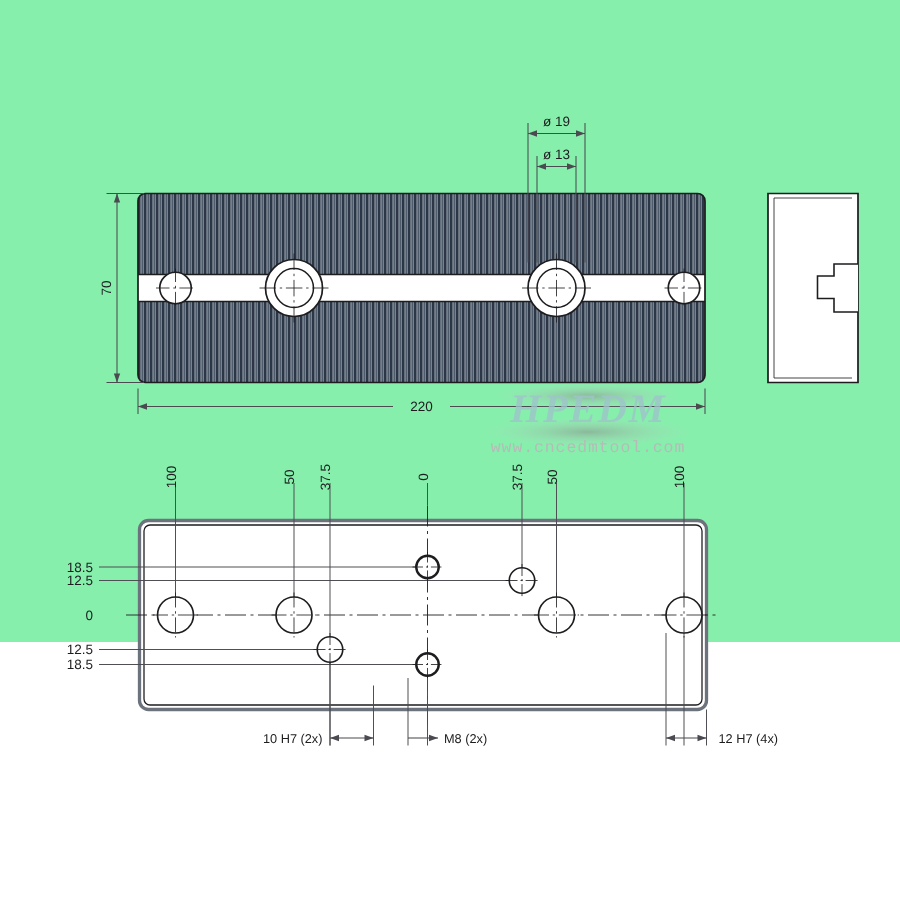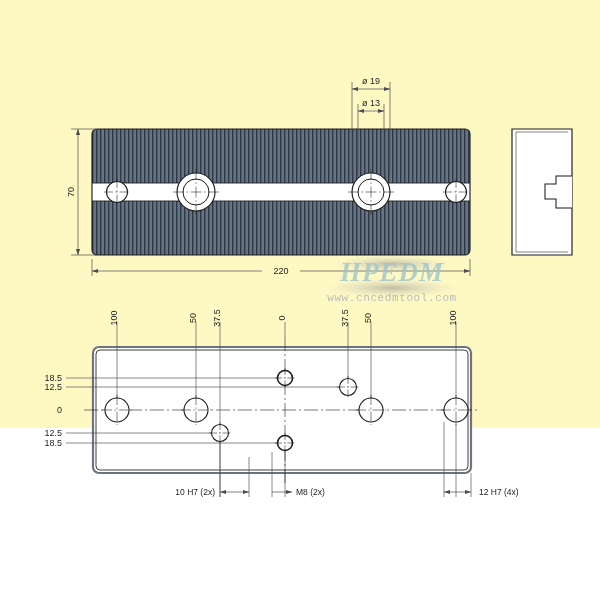--- a/index.html
+++ b/index.html
@@ -11,21 +11,21 @@
   body {
     width: 600px;
     height: 600px;
     overflow: hidden;
     font-family: "Liberation Sans", sans-serif;
   }
   #drawing-root {
     position: relative;
     width: 600px;
     height: 428px;
-    background: #fef9c3;
+    background: #86efac;
   }
   svg.sheet {
     position: absolute;
     top: 0;
     left: 0;
     width: 600px;
     height: 600px;
     display: block;
   }
   .dimtext {

